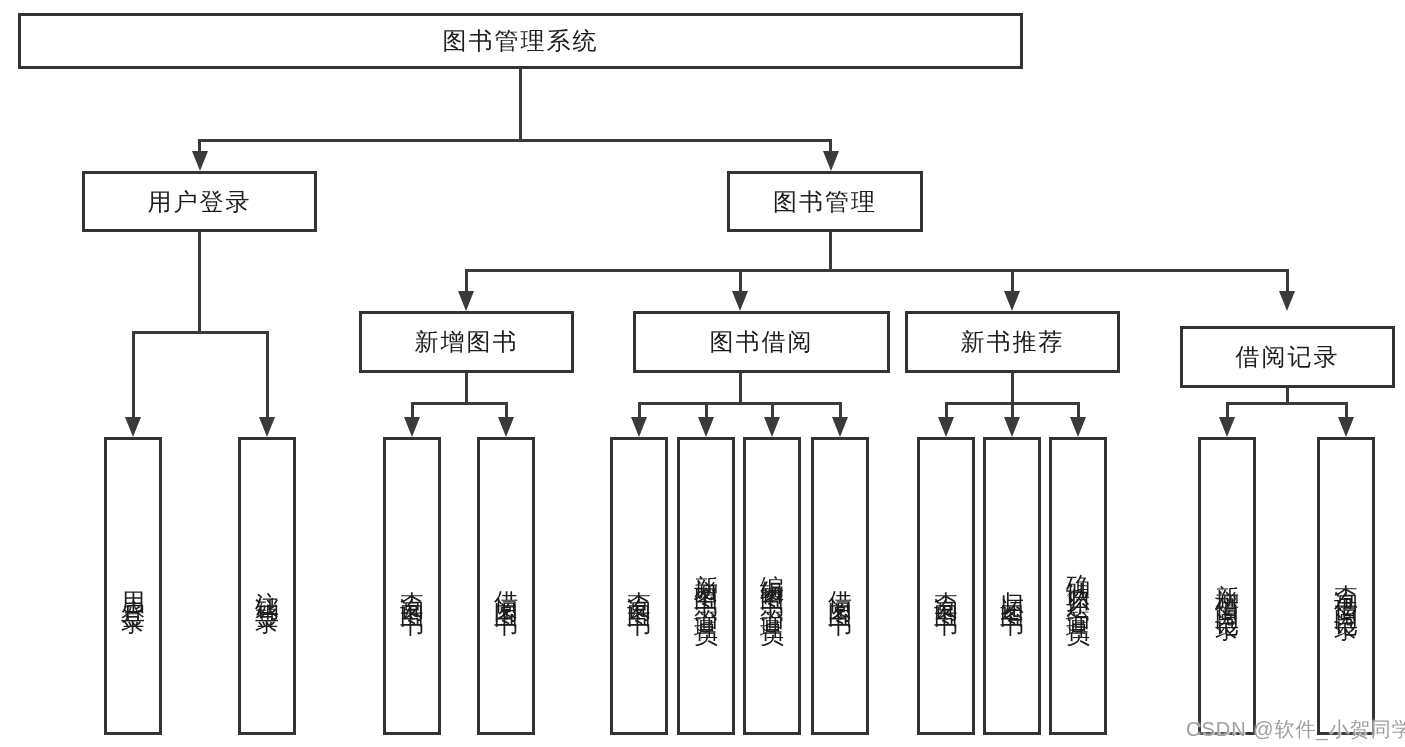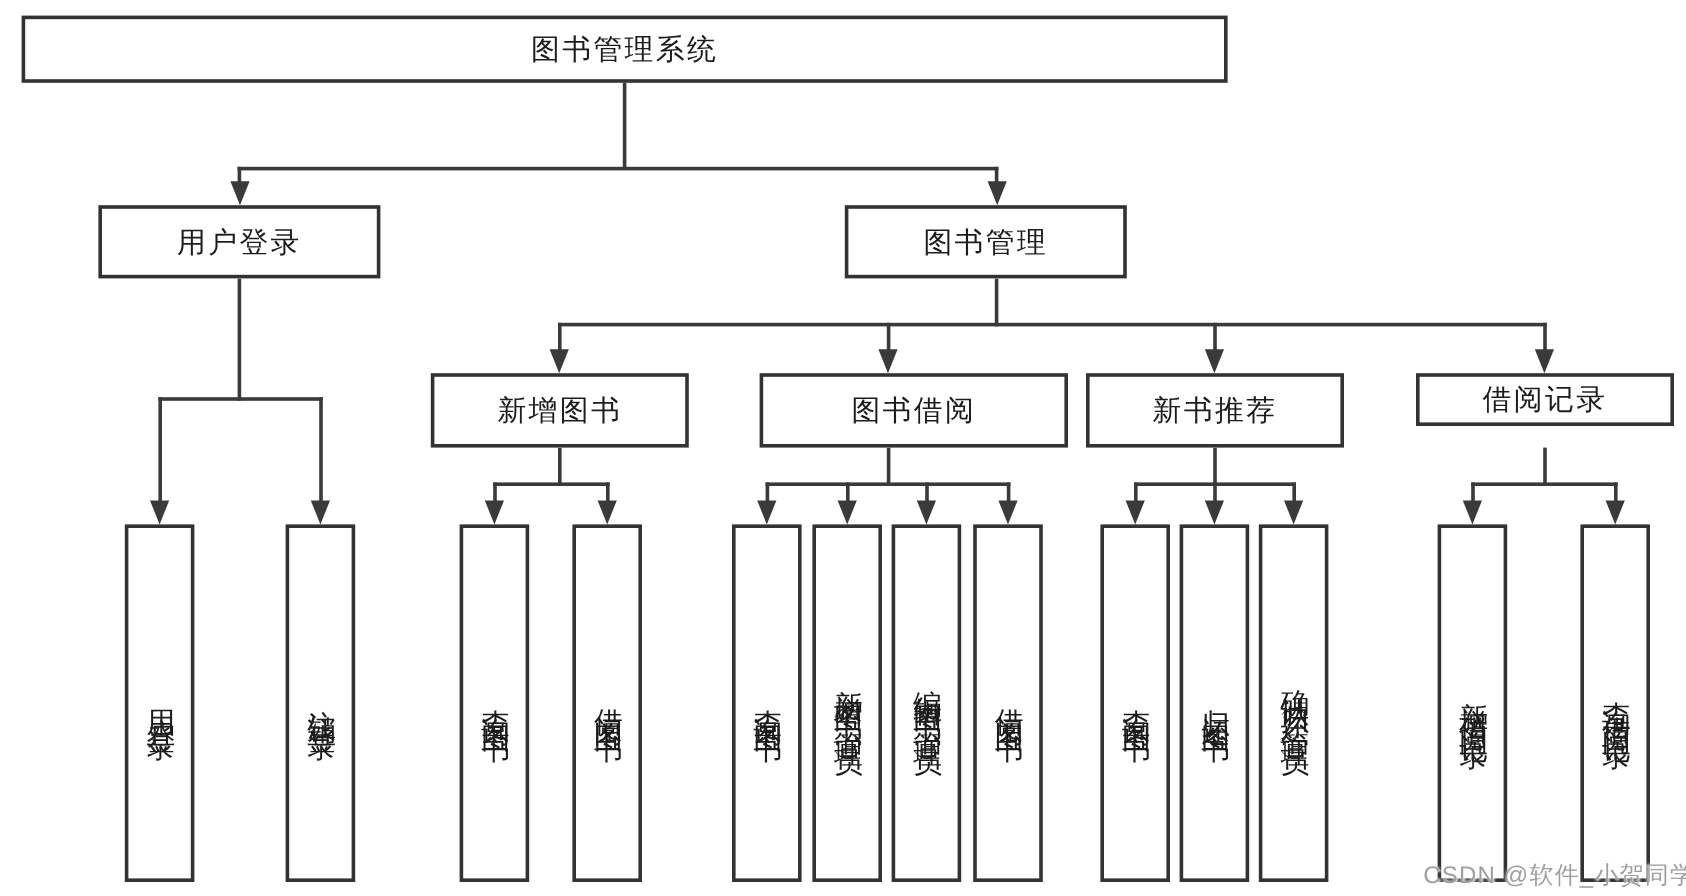--- a/index.html
+++ b/index.html
@@ -52,26 +52,26 @@
   }
 </style>
 </head>
 <body>
 
 <div id="canvas">
 
   <div class="hnode" style="left:18px;top:13px;width:1005px;height:56px">图书管理系统</div>
 
   <div class="hnode" style="left:82px;top:171px;width:235px;height:61px">用户登录</div>
-  <div class="hnode" style="left:704px;top:171px;width:235px;height:61px">图书管理</div>
+  <div class="hnode" style="left:727px;top:171px;width:196px;height:61px">图书管理</div>
 
   <div class="hnode" style="left:359px;top:311px;width:215px;height:62px">新增图书</div>
   <div class="hnode" style="left:633px;top:311px;width:257px;height:62px">图书借阅</div>
   <div class="hnode" style="left:905px;top:311px;width:215px;height:62px">新书推荐</div>
-  <div class="hnode" style="left:1180px;top:311px;width:215px;height:44px">借阅记录</div>
+  <div class="hnode" style="left:1180px;top:326px;width:215px;height:62px">借阅记录</div>
 
   <div class="vnode" style="left:104px">
     <span class="vlabel">用户登录</span>
   </div>
   <div class="vnode" style="left:238px">
     <span class="vlabel">注销登录</span>
   </div>
 
   <div class="vnode" style="left:383px">
     <span class="vlabel">查询图书</span>

